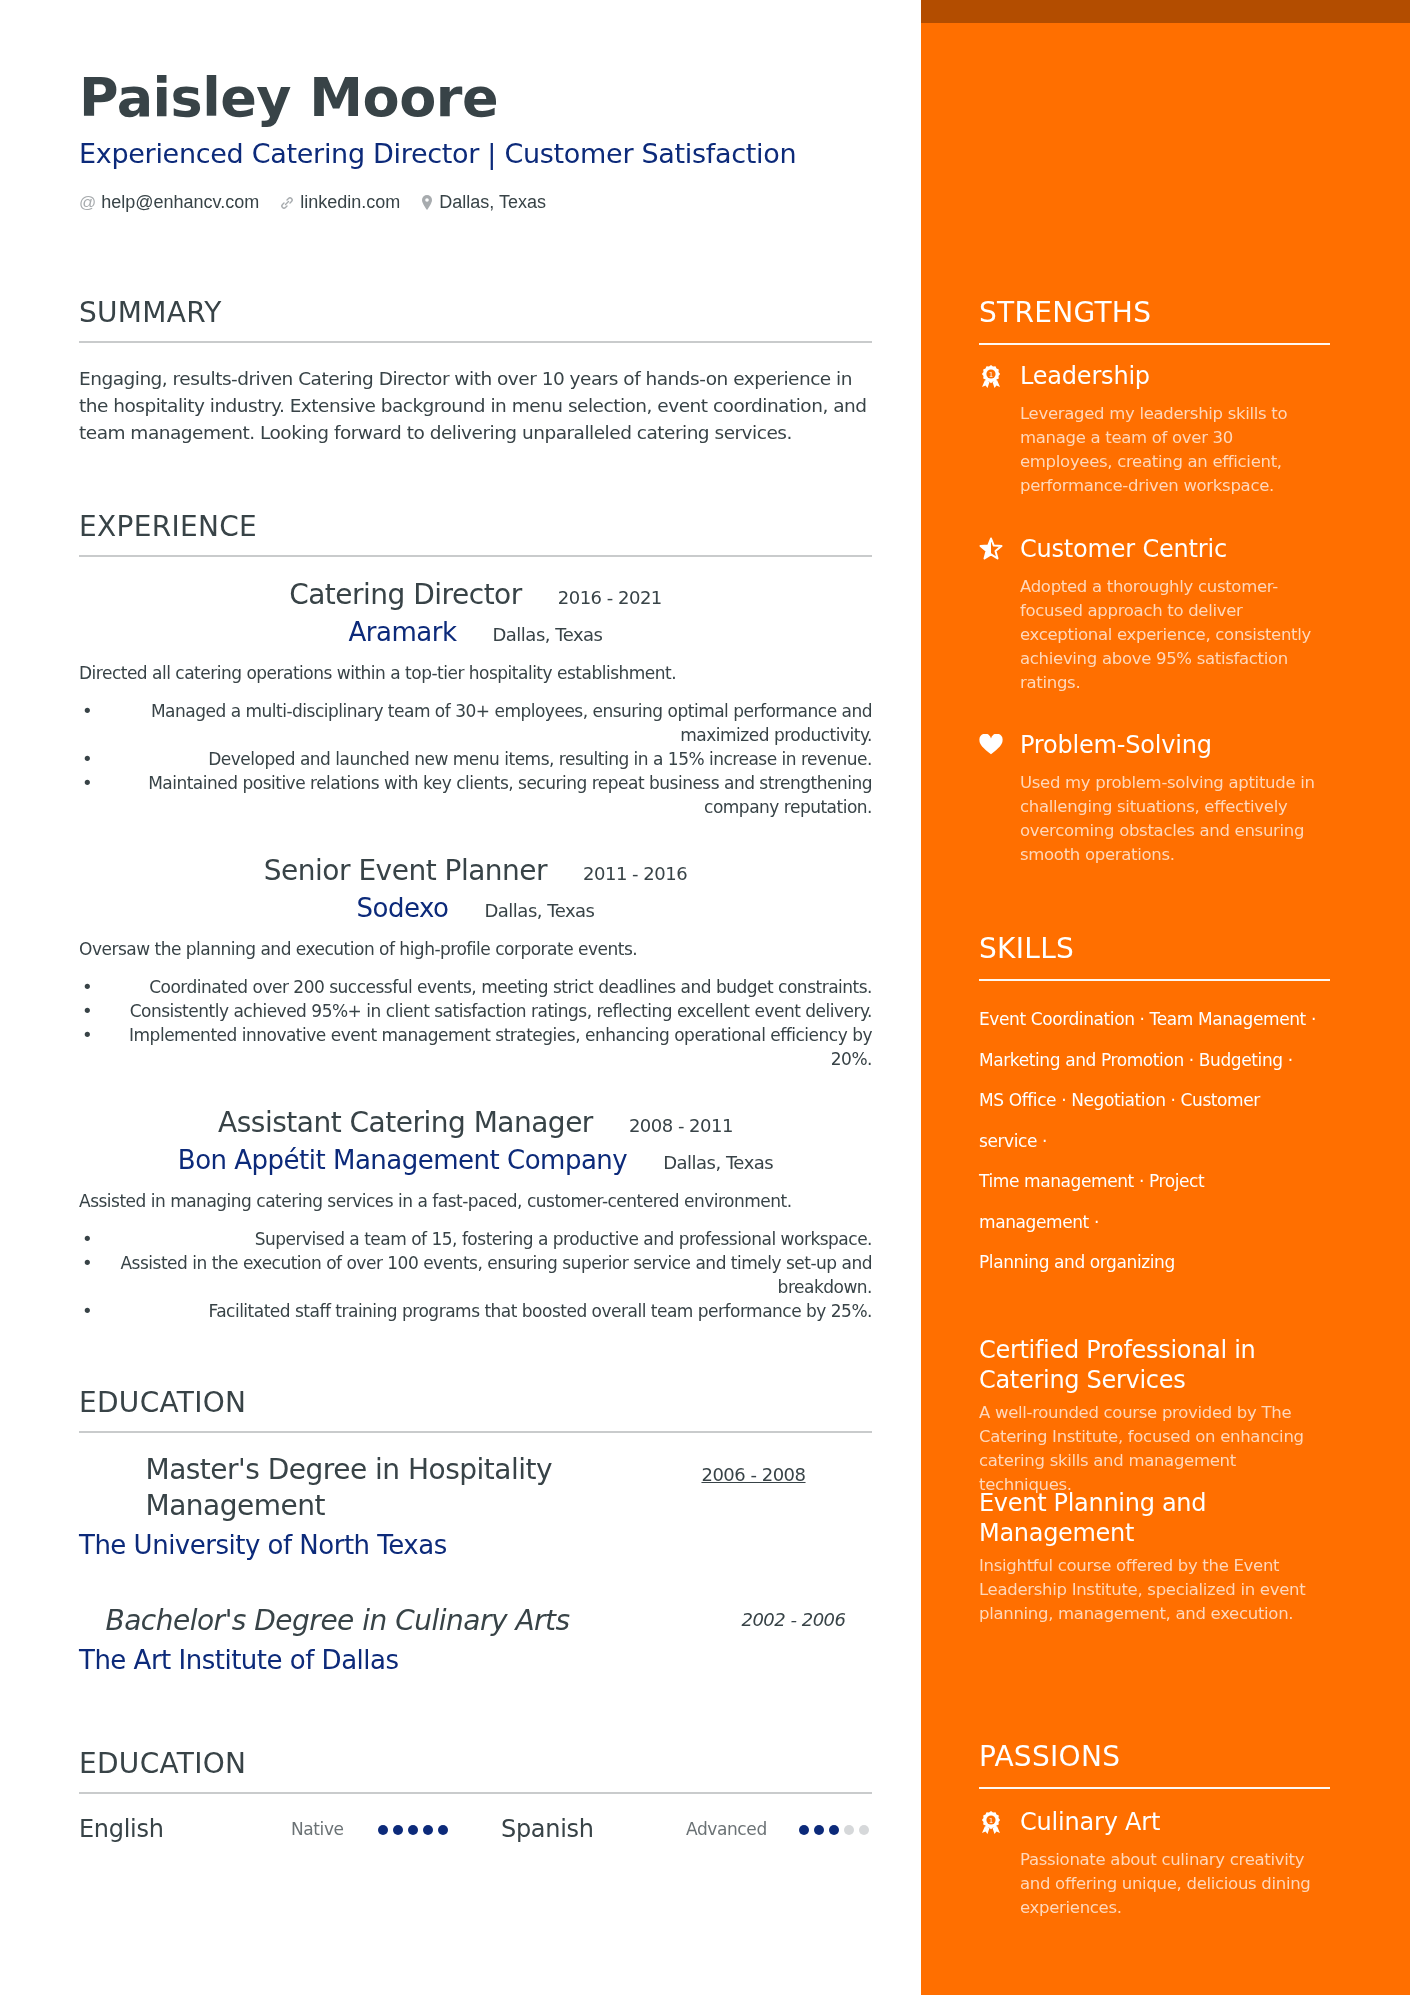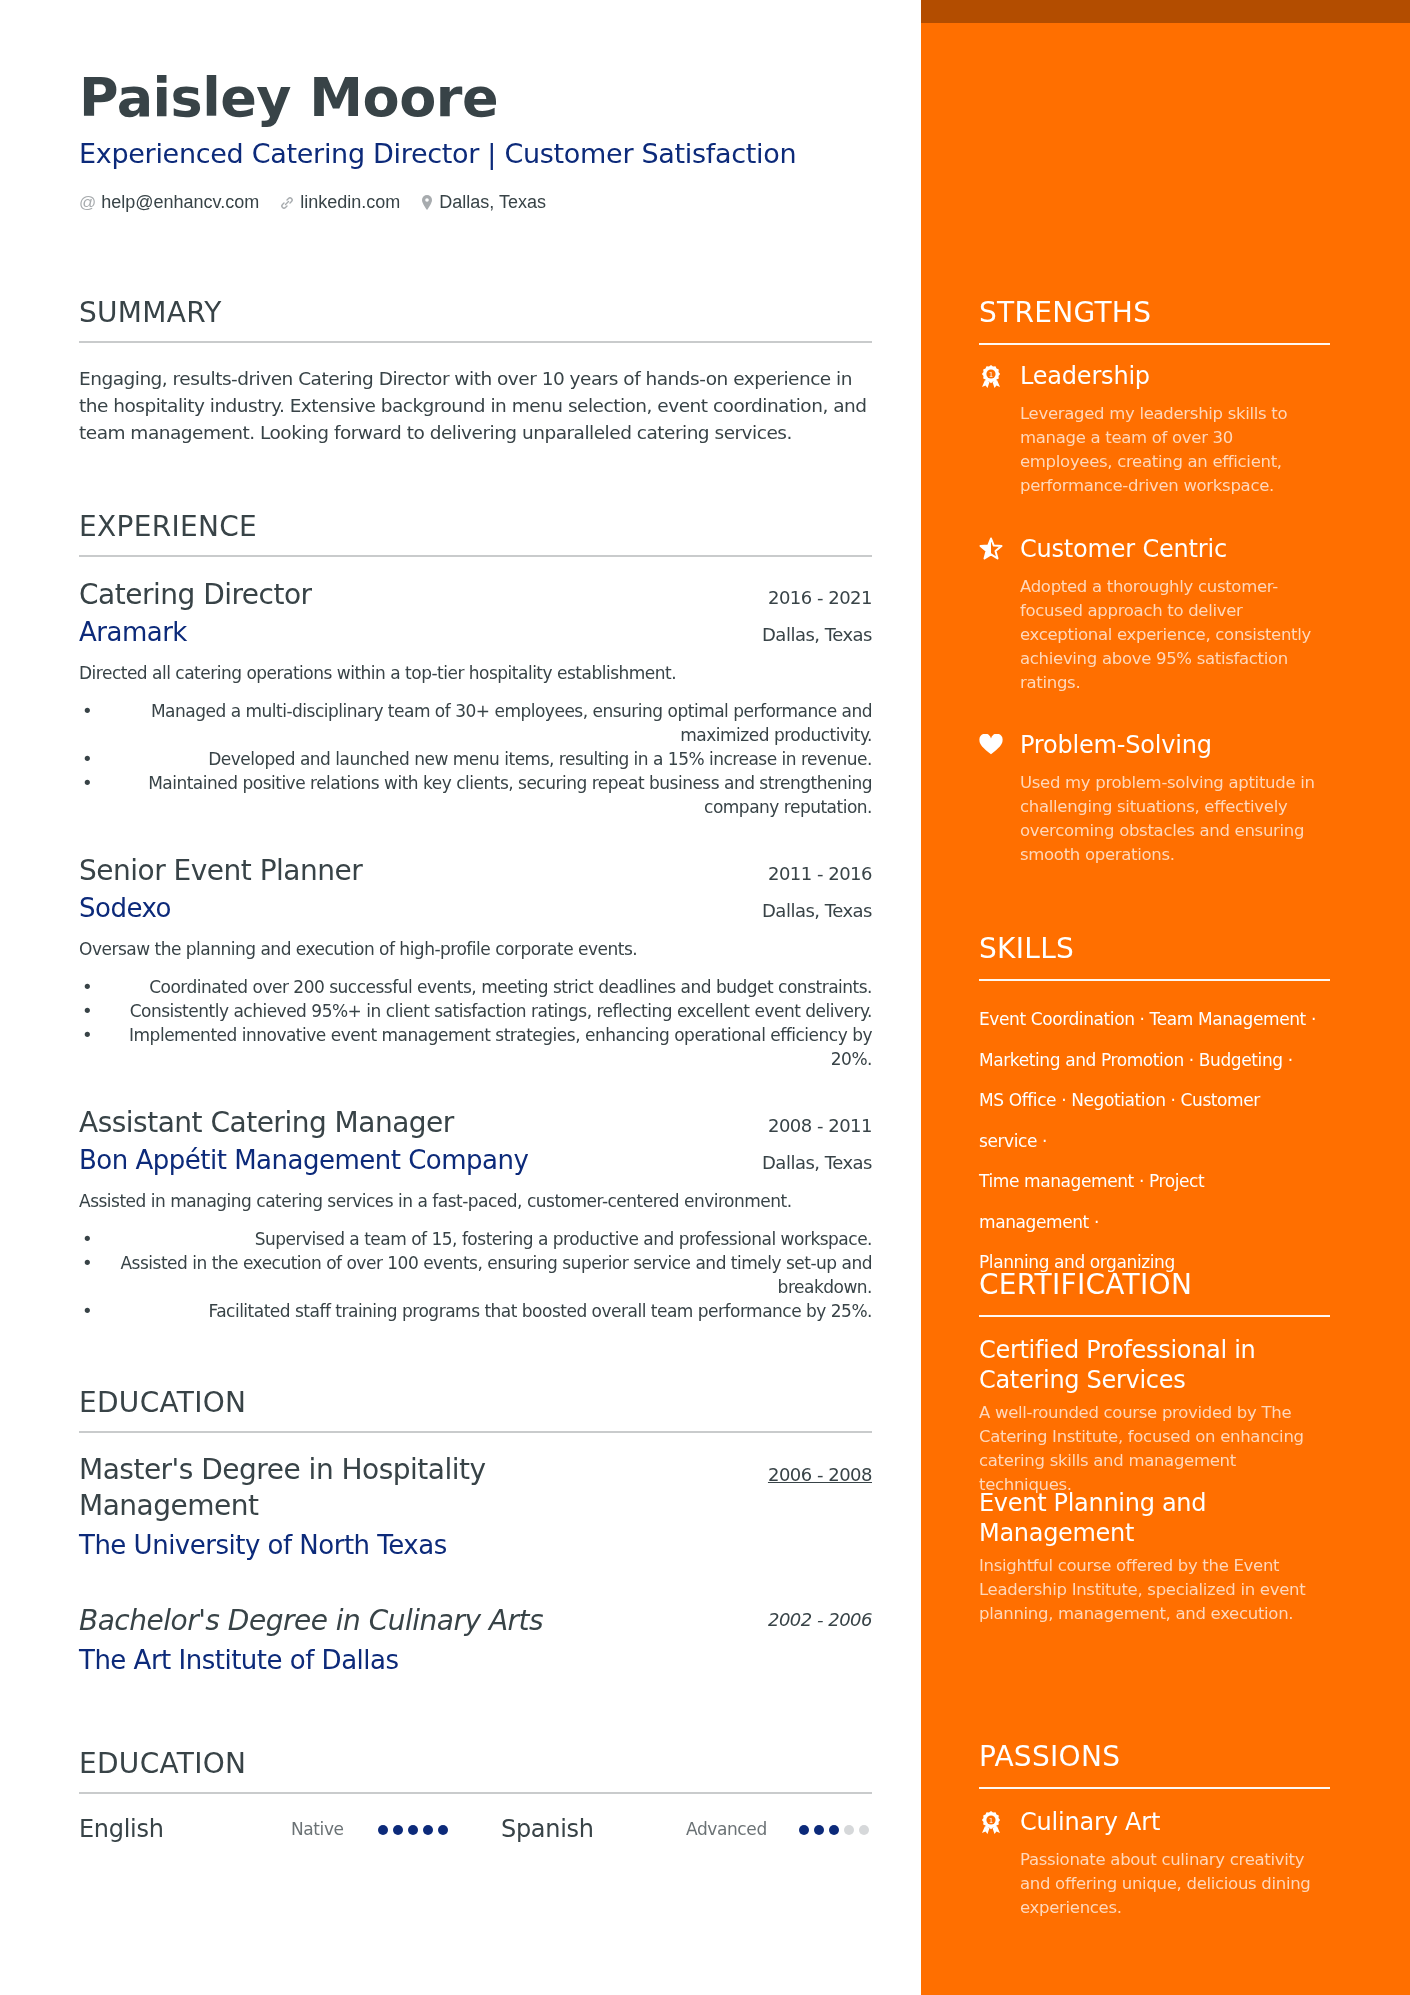--- a/index.html
+++ b/index.html
@@ -14,21 +14,21 @@
   .contact { display: flex; align-items: center; margin-right: 20px; }
   .contact .ic { color: #a7abae; margin-right: 5px; font-size: 17px; display: inline-flex; align-items: center; }
 
   .section { position: absolute; left: 79px; width: 793px; }
   .sec-title { font-size: 28px; color: #384347; letter-spacing: 0.3px; font-family: "DejaVu Sans", sans-serif; font-weight: normal; }
   .sec-rule { height: 2px; background: #c9cbcc; margin-top: 12px; }
 
   .summary-text { margin-top: 22px; font-size: 18.5px; line-height: 27px; color: #384347; font-family: "DejaVu Sans", sans-serif; letter-spacing: -0.5px; }
 
   .job { position: absolute; left: 79px; width: 793px; }
-  .row { display: flex; justify-content: space-between; align-items: baseline; gap: 36px; }
+  .row { display: flex; justify-content: center; align-items: baseline; gap: 36px; }
   .job-title { font-size: 28px; color: #384347; font-family: "DejaVu Sans", sans-serif; letter-spacing: -0.5px; }
   .job-date { font-size: 18px; color: #384347; font-family: "DejaVu Sans", sans-serif; letter-spacing: -0.5px; }
   .job-company { font-size: 26px; color: #0c2a7a; font-family: "DejaVu Sans", sans-serif; letter-spacing: -0.5px; }
   .job-loc { font-size: 18px; color: #384347; font-family: "DejaVu Sans", sans-serif; letter-spacing: -0.5px; }
   .job-desc { font-size: 17px; color: #384347; margin-top: 14px; font-family: "DejaVu Sans", sans-serif; letter-spacing: -0.5px; line-height: 24px; }
   .bullets { list-style: none; margin-top: 14px; text-align: right; }
   .bullets li { position: relative; padding-left: 29px; font-size: 17px; line-height: 24px; color: #384347; font-family: "DejaVu Sans", sans-serif; letter-spacing: -0.5px; }
   .bullets li::before { content: "•"; position: absolute; left: 3px; top: 0; font-size: 18px; }
 
   .edu { position: absolute; left: 79px; width: 793px; }
@@ -263,24 +263,20 @@
     <div class="rsec-rule"></div>
     <div class="skills">
       <span>Event Coordination</span><span class="skill-sep">·</span><span>Team Management</span><span class="skill-sep">·</span><br>
       <span>Marketing and Promotion</span><span class="skill-sep">·</span><span>Budgeting</span><span class="skill-sep">·</span><br>
       <span>MS Office</span><span class="skill-sep">·</span><span>Negotiation</span><span class="skill-sep">·</span><span>Customer service</span><span class="skill-sep">·</span><br>
       <span>Time management</span><span class="skill-sep">·</span><span>Project management</span><span class="skill-sep">·</span><br>
       <span>Planning and organizing</span>
     </div>
   </div>
 
-  <div class="rsec" style="top:1268px;">
-    <div class="rsec-title">CERTIFICATION</div>
-    <div class="rsec-rule"></div>
-  </div>
 
   <div class="cert" style="top:1335px;">
     <div class="cert-title">Certified Professional in Catering Services</div>
     <div class="cert-desc">A well-rounded course provided by The Catering Institute, focused on enhancing catering skills and management techniques.</div>
   </div>
 
   <div class="cert" style="top:1488px;">
     <div class="cert-title">Event Planning and Management</div>
     <div class="cert-desc">Insightful course offered by the Event Leadership Institute, specialized in event planning, management, and execution.</div>
   </div>

